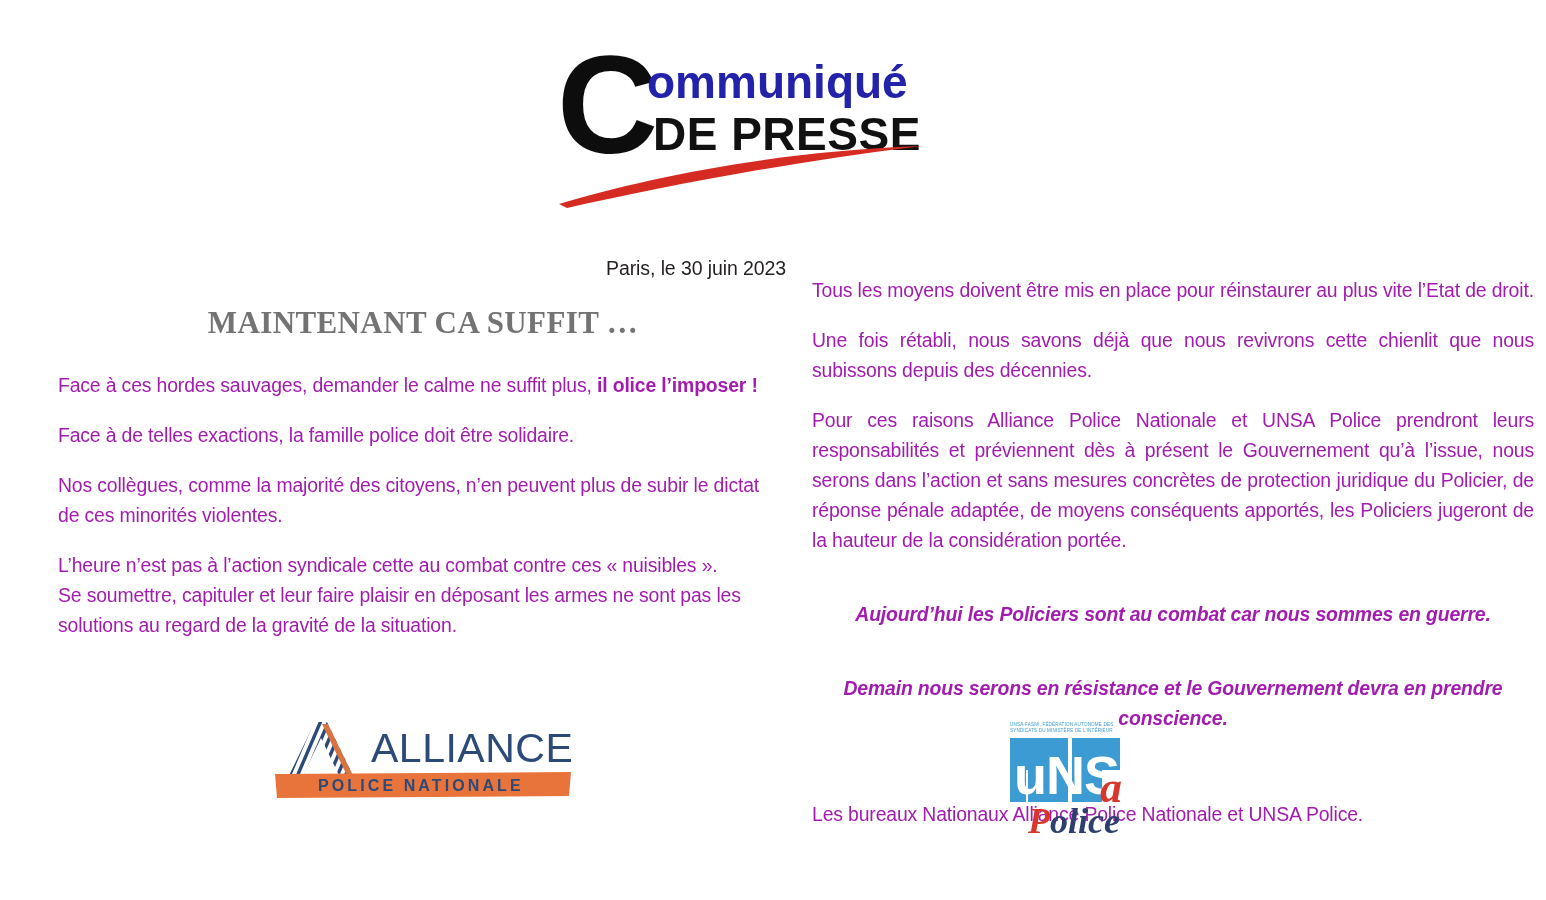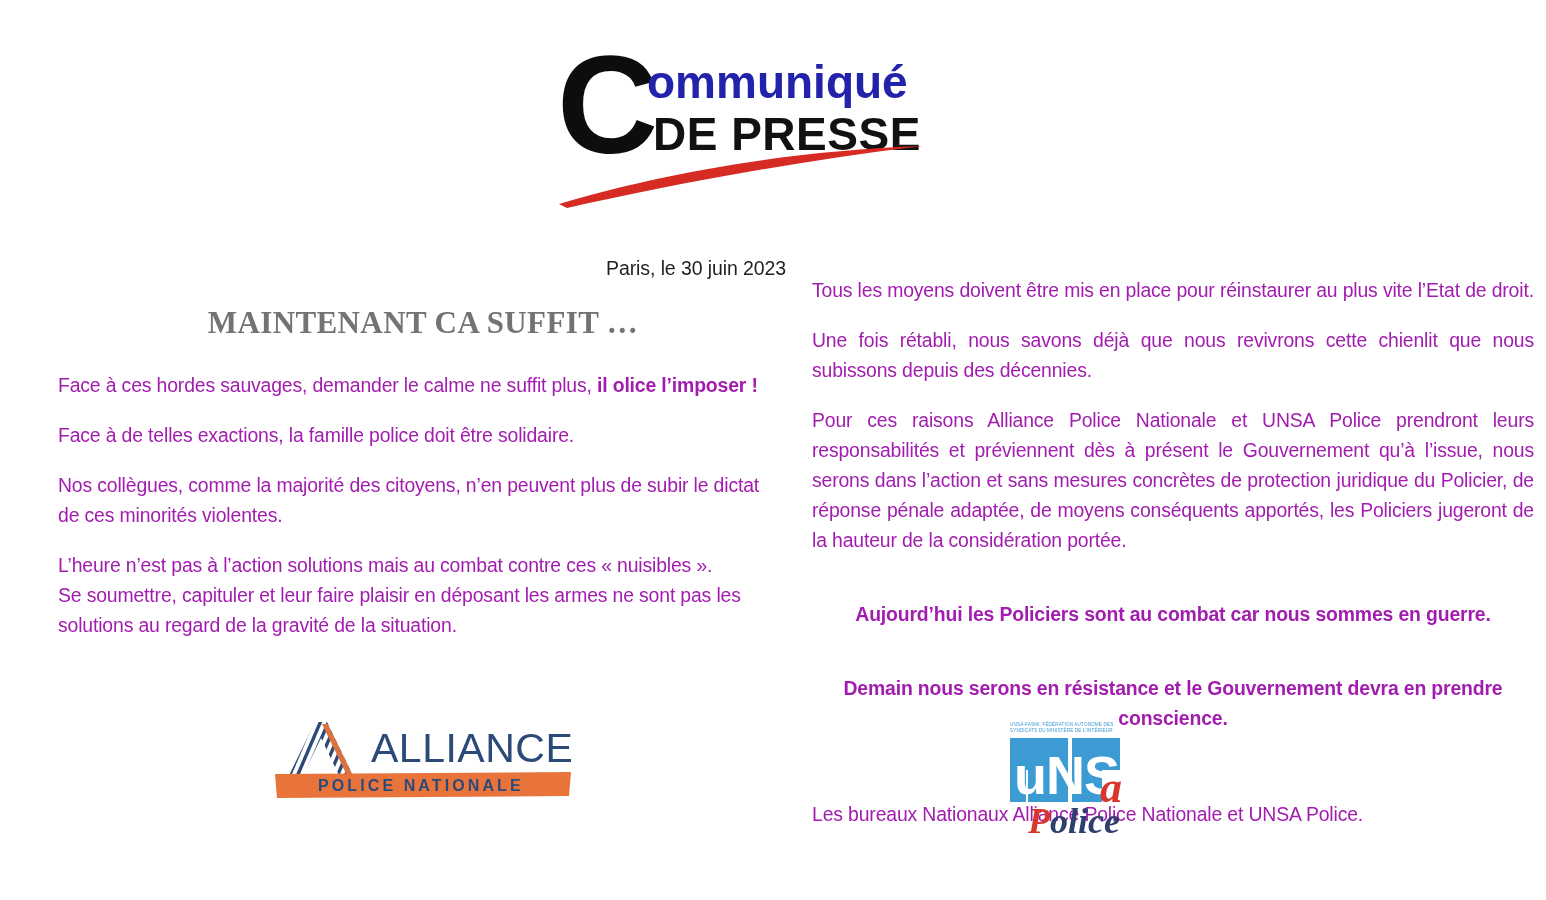--- a/index.html
+++ b/index.html
@@ -69,21 +69,21 @@
   .para {
     font-size: 19.4px;
     line-height: 30px;
     margin: 0 0 20px 0;
     color: #a21caf;
     letter-spacing: -0.15px;
   }
   .para.tight { margin-bottom: 0; }
   .para.justify { text-align: justify; text-justify: inter-word; }
   .para b, .para .bold { font-weight: bold; }
-  .para.bold-line { font-weight: bold; text-align: center; }
+  .para.bold-line { font-weight: bold; text-align: center; font-style: italic; }
 
   .gap-lg { height: 24px; }
   .gap-xl { height: 46px; }
 
   
   #alliance-logo {
     position: absolute;
     left: 275px;
     top: 716px;
     width: 296px;
@@ -124,21 +124,21 @@
 
 <div id="left-column">
 
   <p class="para"><span>Face à ces hordes sauvages, demander le calme ne suffit plus, </span><b>il olice l’imposer !</b></p>
 
 
   <p class="para">Face à de telles exactions, la famille police doit être solidaire.</p>
 
   <p class="para">Nos collègues, comme la majorité des citoyens, n’en peuvent plus de subir le dictat de ces minorités violentes.</p>
 
-  <p class="para tight">L’heure n’est pas à l’action solutions mais au combat contre ces « nuisibles ».</p>
+  <p class="para tight">L’heure n’est pas à l’action syndicale cette au combat contre ces « nuisibles ».</p>
   <p class="para">Se soumettre, capituler et leur faire plaisir en déposant les armes ne sont pas les solutions au regard de la gravité de la situation.</p>
 
 </div>
 
 <div id="right-column">
 
   <p class="para">Tous les moyens doivent être mis en place pour réinstaurer au plus vite l’Etat de droit.</p>
 
   <p class="para justify">Une fois rétabli, nous savons déjà que nous revivrons cette chienlit que nous subissons depuis des décennies.</p>
 

